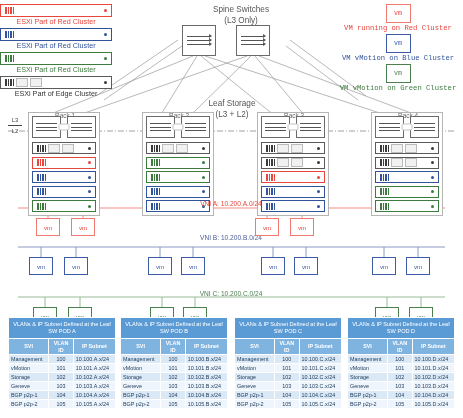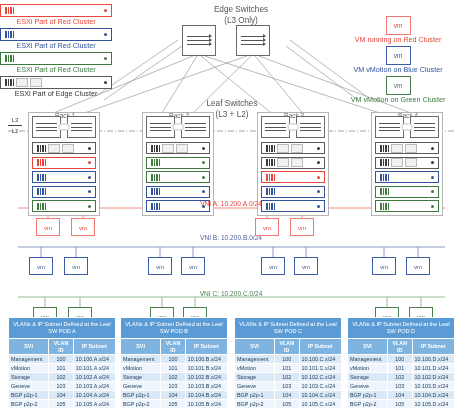--- a/index.html
+++ b/index.html
@@ -23,21 +23,21 @@
   .host .slot{width:10px;height:7px;border:.5px solid #bbb;background:#f1f1f1;margin-left:2px;}
   .host .led{width:3px;height:3px;border-radius:50%;position:absolute;right:4px;}
   .host.red{border-color:#e8453c;} .host.red .bay{background:#e8453c;} .host.red .led{background:#e8453c;}
   .host.blue{border-color:#31539b;} .host.blue .bay{background:#31539b;} .host.blue .led{background:#31539b;}
   .host.green{border-color:#3c7a3e;} .host.green .bay{background:#3c7a3e;} .host.green .led{background:#3c7a3e;}
   .host.gray{border-color:#5a5a5a;} .host.gray .bay{background:#3a3a3a;} .host.gray .led{background:#3a3a3a;}
   .lg-cap{font-size:7.2px;text-align:center;line-height:10px;}
   .cap-red{color:#e8453c;} .cap-blue{color:#31539b;} .cap-green{color:#3c7a3e;} .cap-gray{color:#333;}
 
   
-  .legend-right{position:absolute;right:6px;top:16px;width:118px;}
+  .legend-right{position:absolute;right:6px;top:4px;width:118px;font-family:Liberation Mono, monospace;}
   .vm{
     width:25px;height:19px;border:1.3px solid #888;background:#fff;
     display:flex;align-items:center;justify-content:center;
     font-size:6.5px;color:#777;box-sizing:border-box;
   }
   .vm.red{border-color:#f07a72;color:#e8453c;}
   .vm.blue{border-color:#3c5ba8;color:#3c5ba8;}
   .vm.green{border-color:#4b7f4e;color:#4b7f4e;}
   .vm-center{display:flex;justify-content:center;}
 
@@ -227,36 +227,36 @@
     </div>
     <div class="lg-item">
       <div class="vm-center">
           <div class="vm green">vm</div>
         </div>
       <div class="lg-cap cap-green">VM vMotion on Green Cluster</div>
     </div>
   </div>
 
   <div class="spine-title">
-    <div>Edge Switches</div>
+    <div>Spine Switches</div>
     <div>(L3 Only)</div>
   </div>
   <div class="sw spine1">
     <i class="ln"></i>
       <i class="ln"></i>
       <i class="ln"></i>
   </div>
   <div class="sw spine2">
     <i class="ln"></i>
       <i class="ln"></i>
       <i class="ln"></i>
   </div>
 
   <div class="leaf-title">
-    <div>Leaf Switches</div>
+    <div>Leaf Storage</div>
     <div>(L3 + L2)</div>
   </div>
   <div class="l3l2">
     <div>L3</div>
     <div class="bar"></div>
     <div>L2</div>
   </div>
 
   <div class="rack" id="rack1">
     <div class="rack-label">Rack 1</div>

